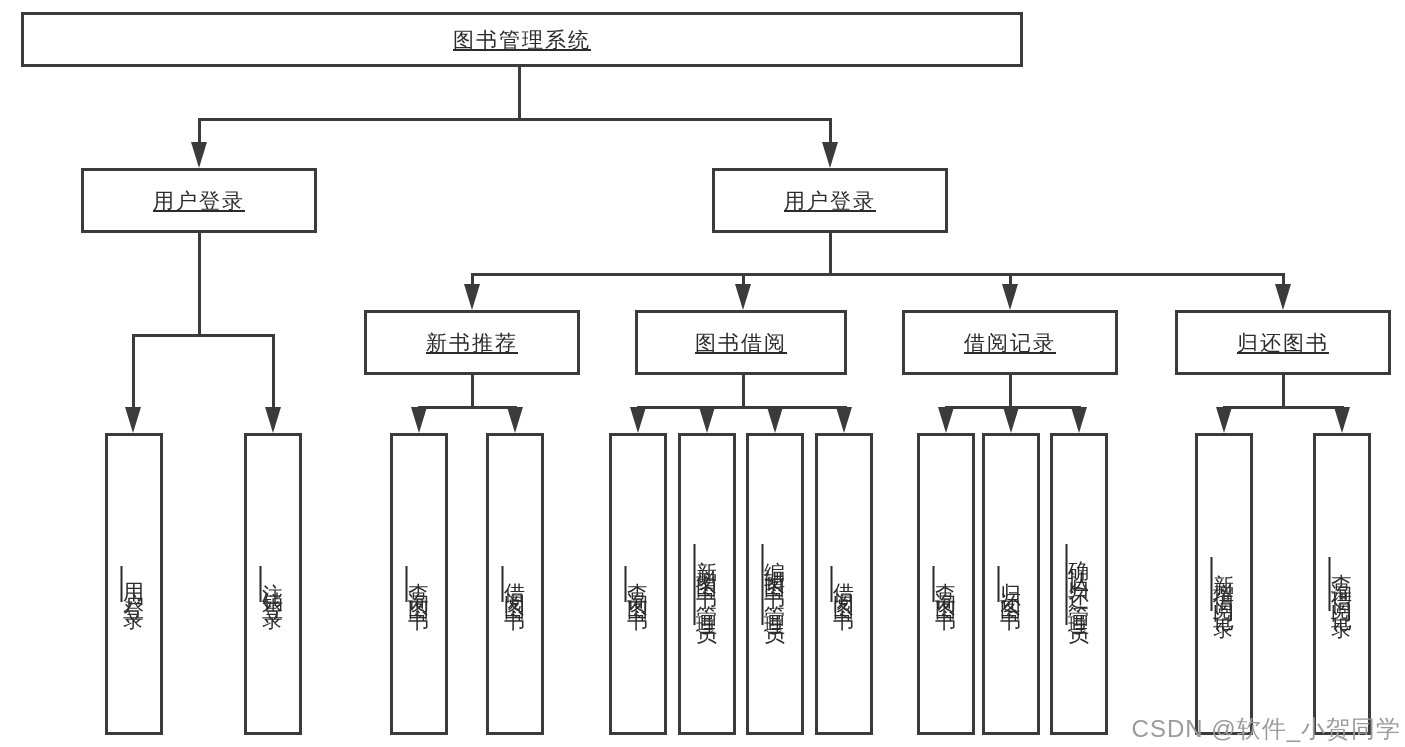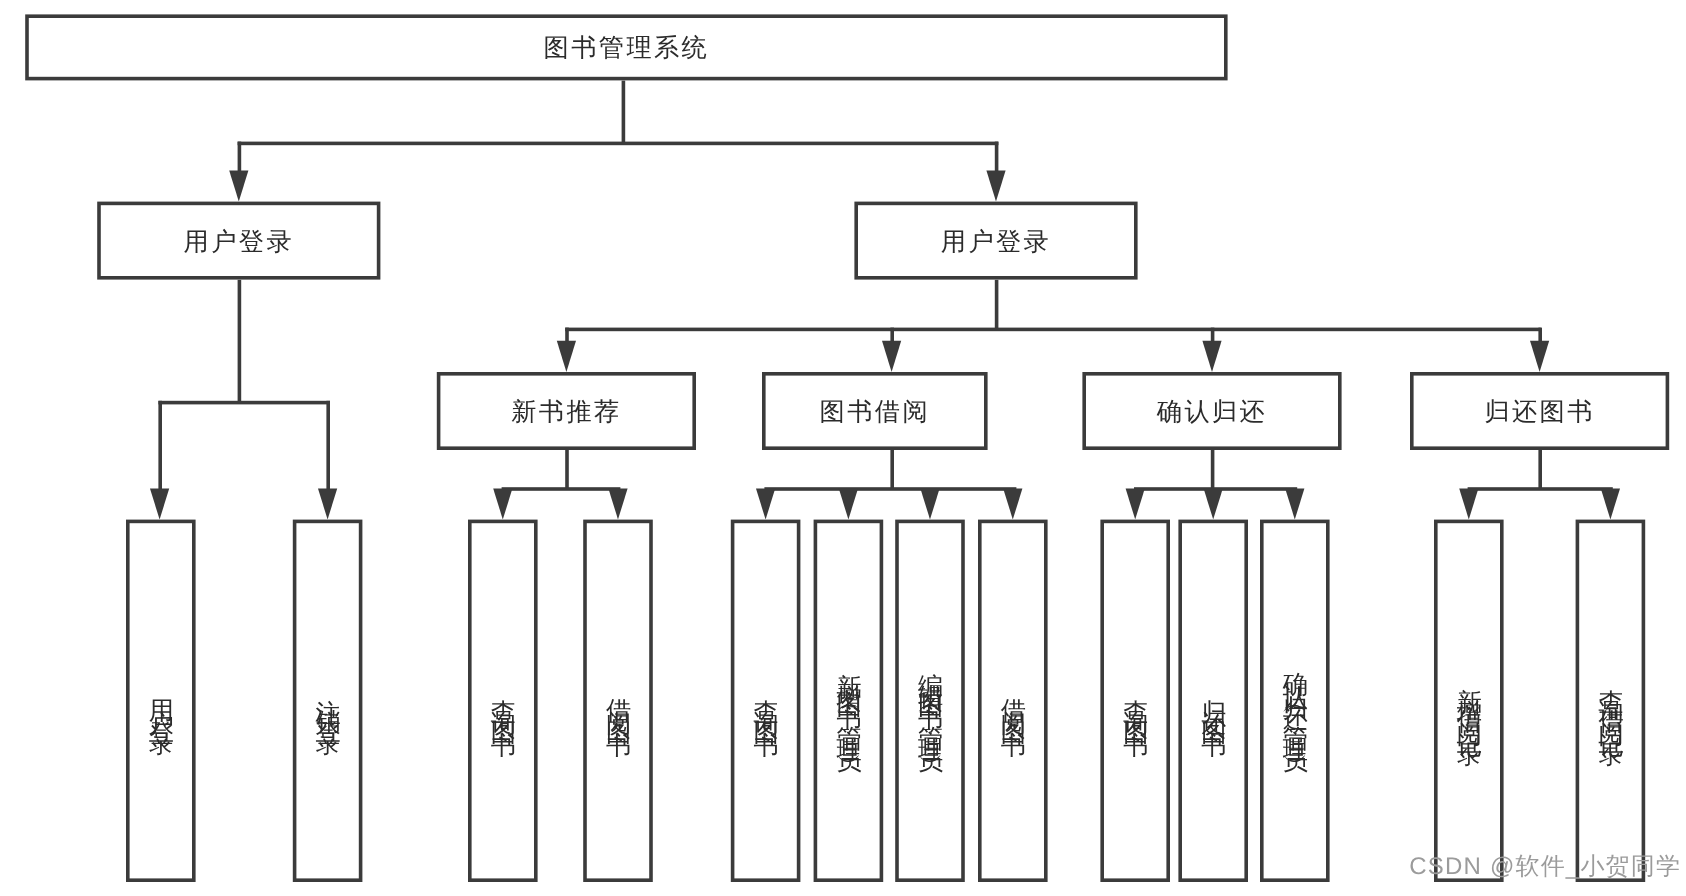--- a/index.html
+++ b/index.html
@@ -3,53 +3,53 @@
 <meta charset="utf-8">
 <style>
   html,body{margin:0;padding:0;background:#ffffff;}
   #stage{
     position:relative;width:1405px;height:747px;background:#ffffff;
     font-family:"Liberation Sans","DejaVu Sans",sans-serif;overflow:hidden;
   }
   .box{
     position:absolute;box-sizing:border-box;border:3px solid #3b3b3b;background:#ffffff;
     color:#2b2b2b;display:flex;align-items:center;justify-content:center;
-    font-size:21px;letter-spacing:2px;z-index:1;
+    font-size:21px;letter-spacing:2px;z-index:1;text-decoration:underline;
   }
   .leaf{top:433px;width:58px;height:302px;letter-spacing:0;}
   .vtext{
     writing-mode:vertical-rl;text-orientation:mixed;
     font-size:21px;line-height:1;letter-spacing:9px;color:#2b2b2b;
   }
   .vl,.hl{position:absolute;background:#3b3b3b;z-index:0;}
   .vl{width:3px;}
   .hl{height:3px;}
   .ah{
     position:absolute;width:0;height:0;z-index:0;
     border-left:8px solid transparent;border-right:8px solid transparent;
     border-top:26px solid #3b3b3b;
   }
   .wm{
-    position:absolute;right:4px;bottom:12px;z-index:2;
-    font-size:20px;color:#9b9b9b;letter-spacing:1px;white-space:nowrap;margin-left:20px;
+    position:absolute;right:4px;bottom:2px;z-index:2;
+    font-size:24px;color:#9b9b9b;letter-spacing:1px;white-space:nowrap;margin-left:20px;
   }
 </style>
 </head>
 <body>
 
 <div id="stage">
 
   <div class="box" style="left:21px;top:12px;width:1002px;height:55px">图书管理系统</div>
 
   <div class="box" style="left:81px;top:168px;width:236px;height:65px">用户登录</div>
   <div class="box" style="left:712px;top:168px;width:236px;height:65px">用户登录</div>
 
   <div class="box" style="left:364px;top:310px;width:216px;height:65px">新书推荐</div>
-  <div class="box" style="left:635px;top:310px;width:188px;height:65px">图书借阅</div>
-  <div class="box" style="left:902px;top:310px;width:216px;height:65px">确认归还</div>
+  <div class="box" style="left:635px;top:310px;width:212px;height:65px">图书借阅</div>
+  <div class="box" style="left:902px;top:310px;width:216px;height:65px">借阅记录</div>
   <div class="box" style="left:1175px;top:310px;width:216px;height:65px">归还图书</div>
 
   <div class="box leaf" style="left:105px">
     <span class="vtext">用户登录</span>
     </div>
   <div class="box leaf" style="left:244px">
     <span class="vtext">注销登录</span>
     </div>
 
   <div class="box leaf" style="left:390px">

